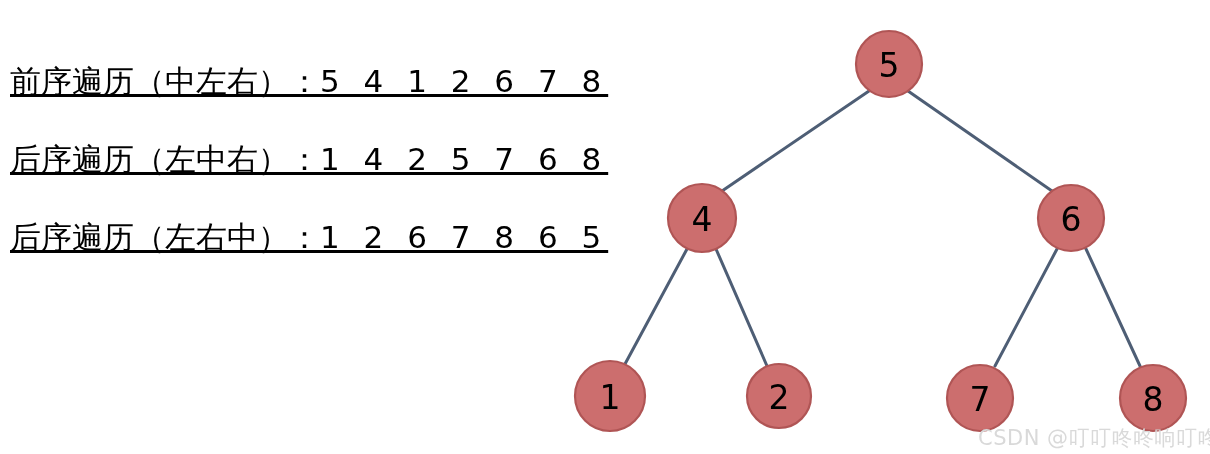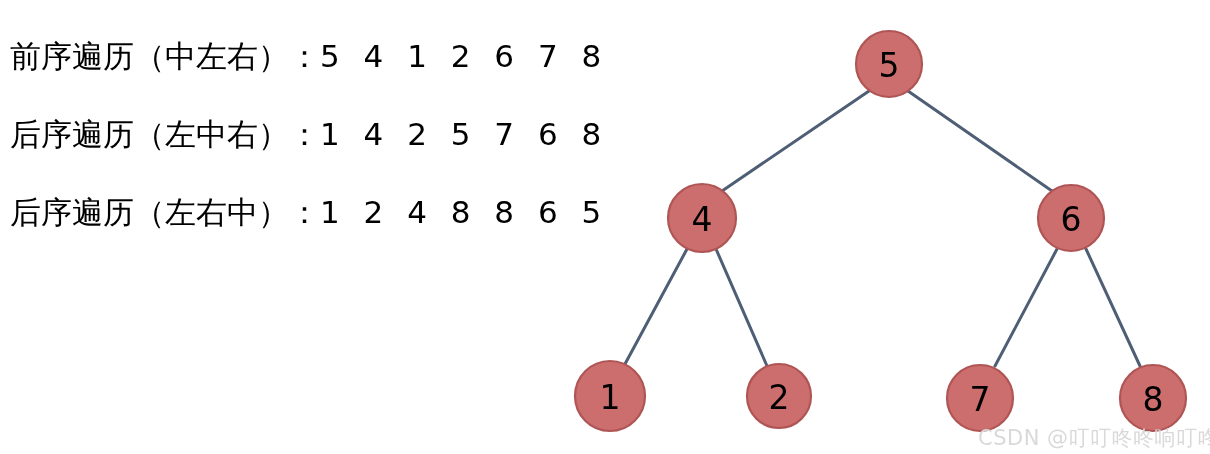--- a/index.html
+++ b/index.html
@@ -14,22 +14,23 @@
     height: 454px;
     background: #ffffff;
     overflow: hidden;
     font-family: "DejaVu Sans", "Liberation Sans", sans-serif;
   }
 
   
   .traversal-list {
     position: absolute;
     left: 10px;
-    top: 17px;
+    top: 42px;
     width: 640px;
+    text-decoration: underline;
   }
   .traversal-line {
     display: block;
     white-space: nowrap;
     color: #000000;
     font-size: 31px;
     line-height: 78px;
     height: 78px;
     letter-spacing: 0px;
   }
@@ -90,21 +91,21 @@
 
     <div class="traversal-line">
       <span class="t-label">前序遍历（中左右）：</span><span class="t-seq">5 4 1 2 6 7 8</span>
     </div>
 
     <div class="traversal-line">
       <span class="t-label">后序遍历（左中右）：</span><span class="t-seq">1 4 2 5 7 6 8</span>
     </div>
 
     <div class="traversal-line">
-      <span class="t-label">后序遍历（左右中）：</span><span class="t-seq">1 2 4 8 8 6 5</span>
+      <span class="t-label">后序遍历（左右中）：</span><span class="t-seq">1 2 6 7 8 6 5</span>
     </div>
 
   </div>
 
   <svg id="tree-svg" viewBox="0 0 1210 454">
     <g id="edge-layer">
         <line x1="869" y1="91" x2="722" y2="191" class="tree-edge" stroke="#4e5e75"></line>
         <line x1="908" y1="91" x2="1052" y2="191" class="tree-edge" stroke="#4e5e75"></line>
         <line x1="687" y1="249" x2="625" y2="364" class="tree-edge" stroke="#4e5e75"></line>
         <line x1="716" y1="249" x2="767" y2="366" class="tree-edge" stroke="#4e5e75"></line>

